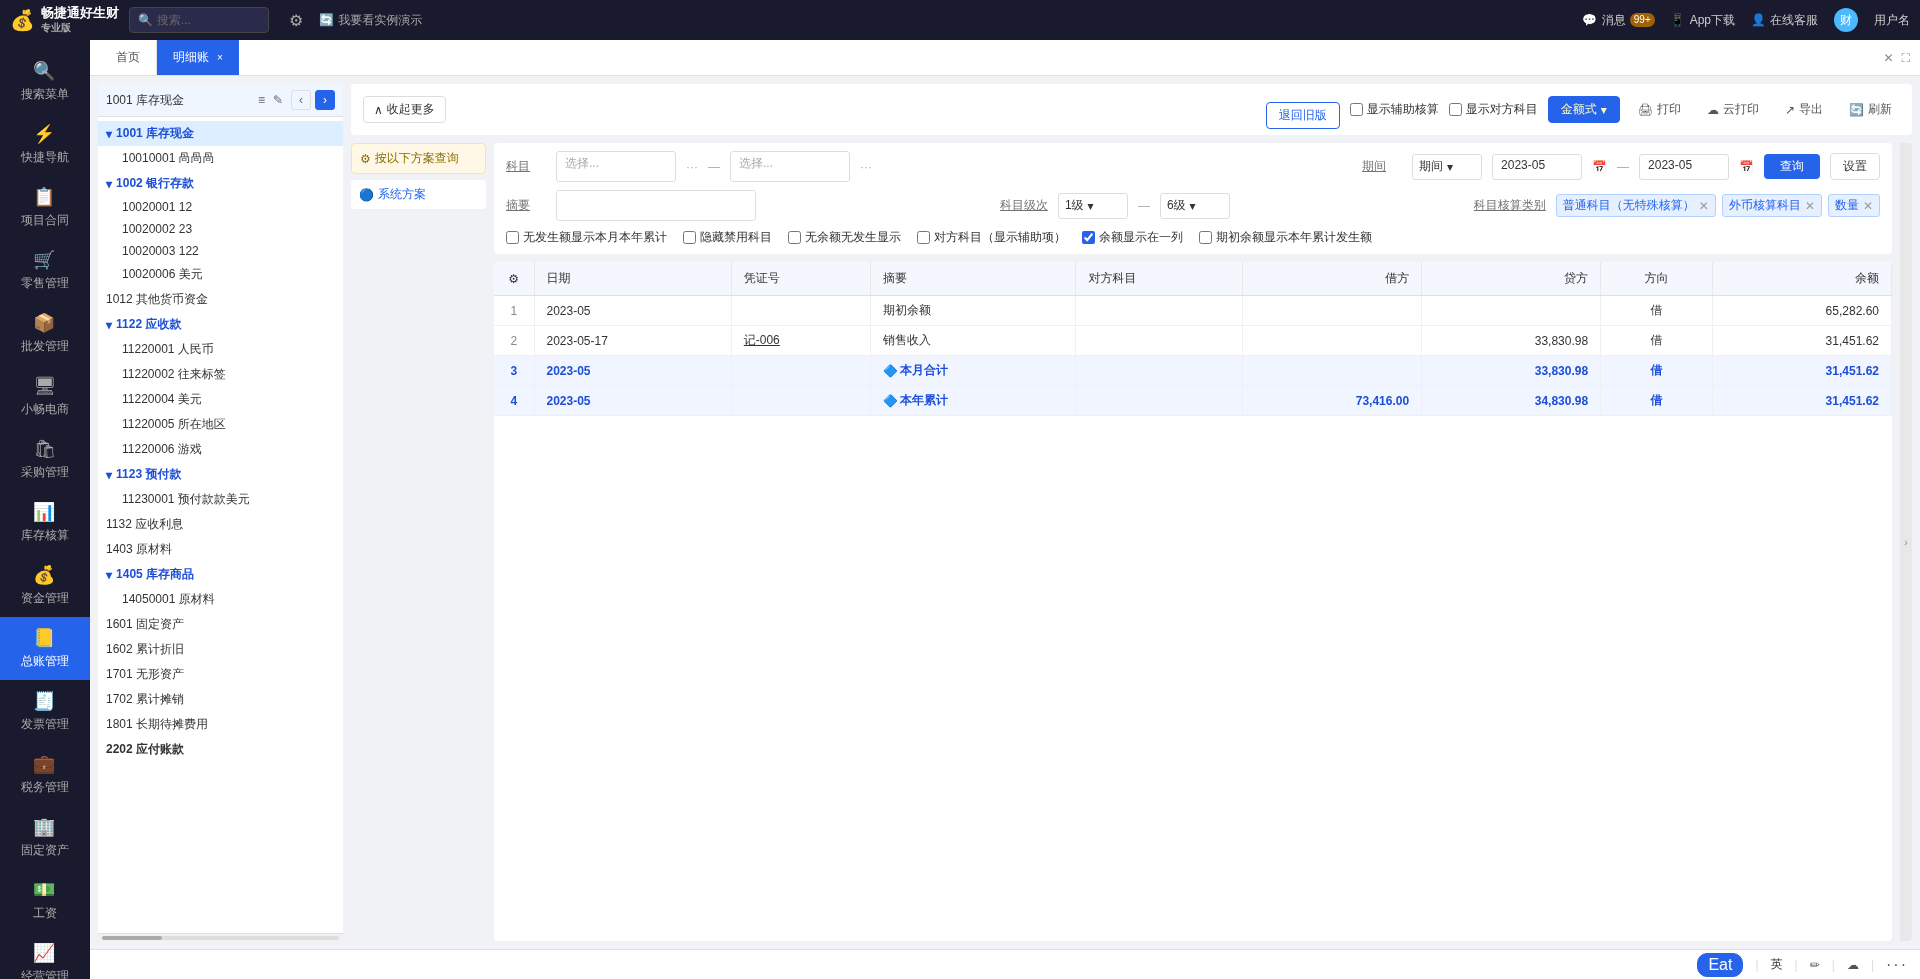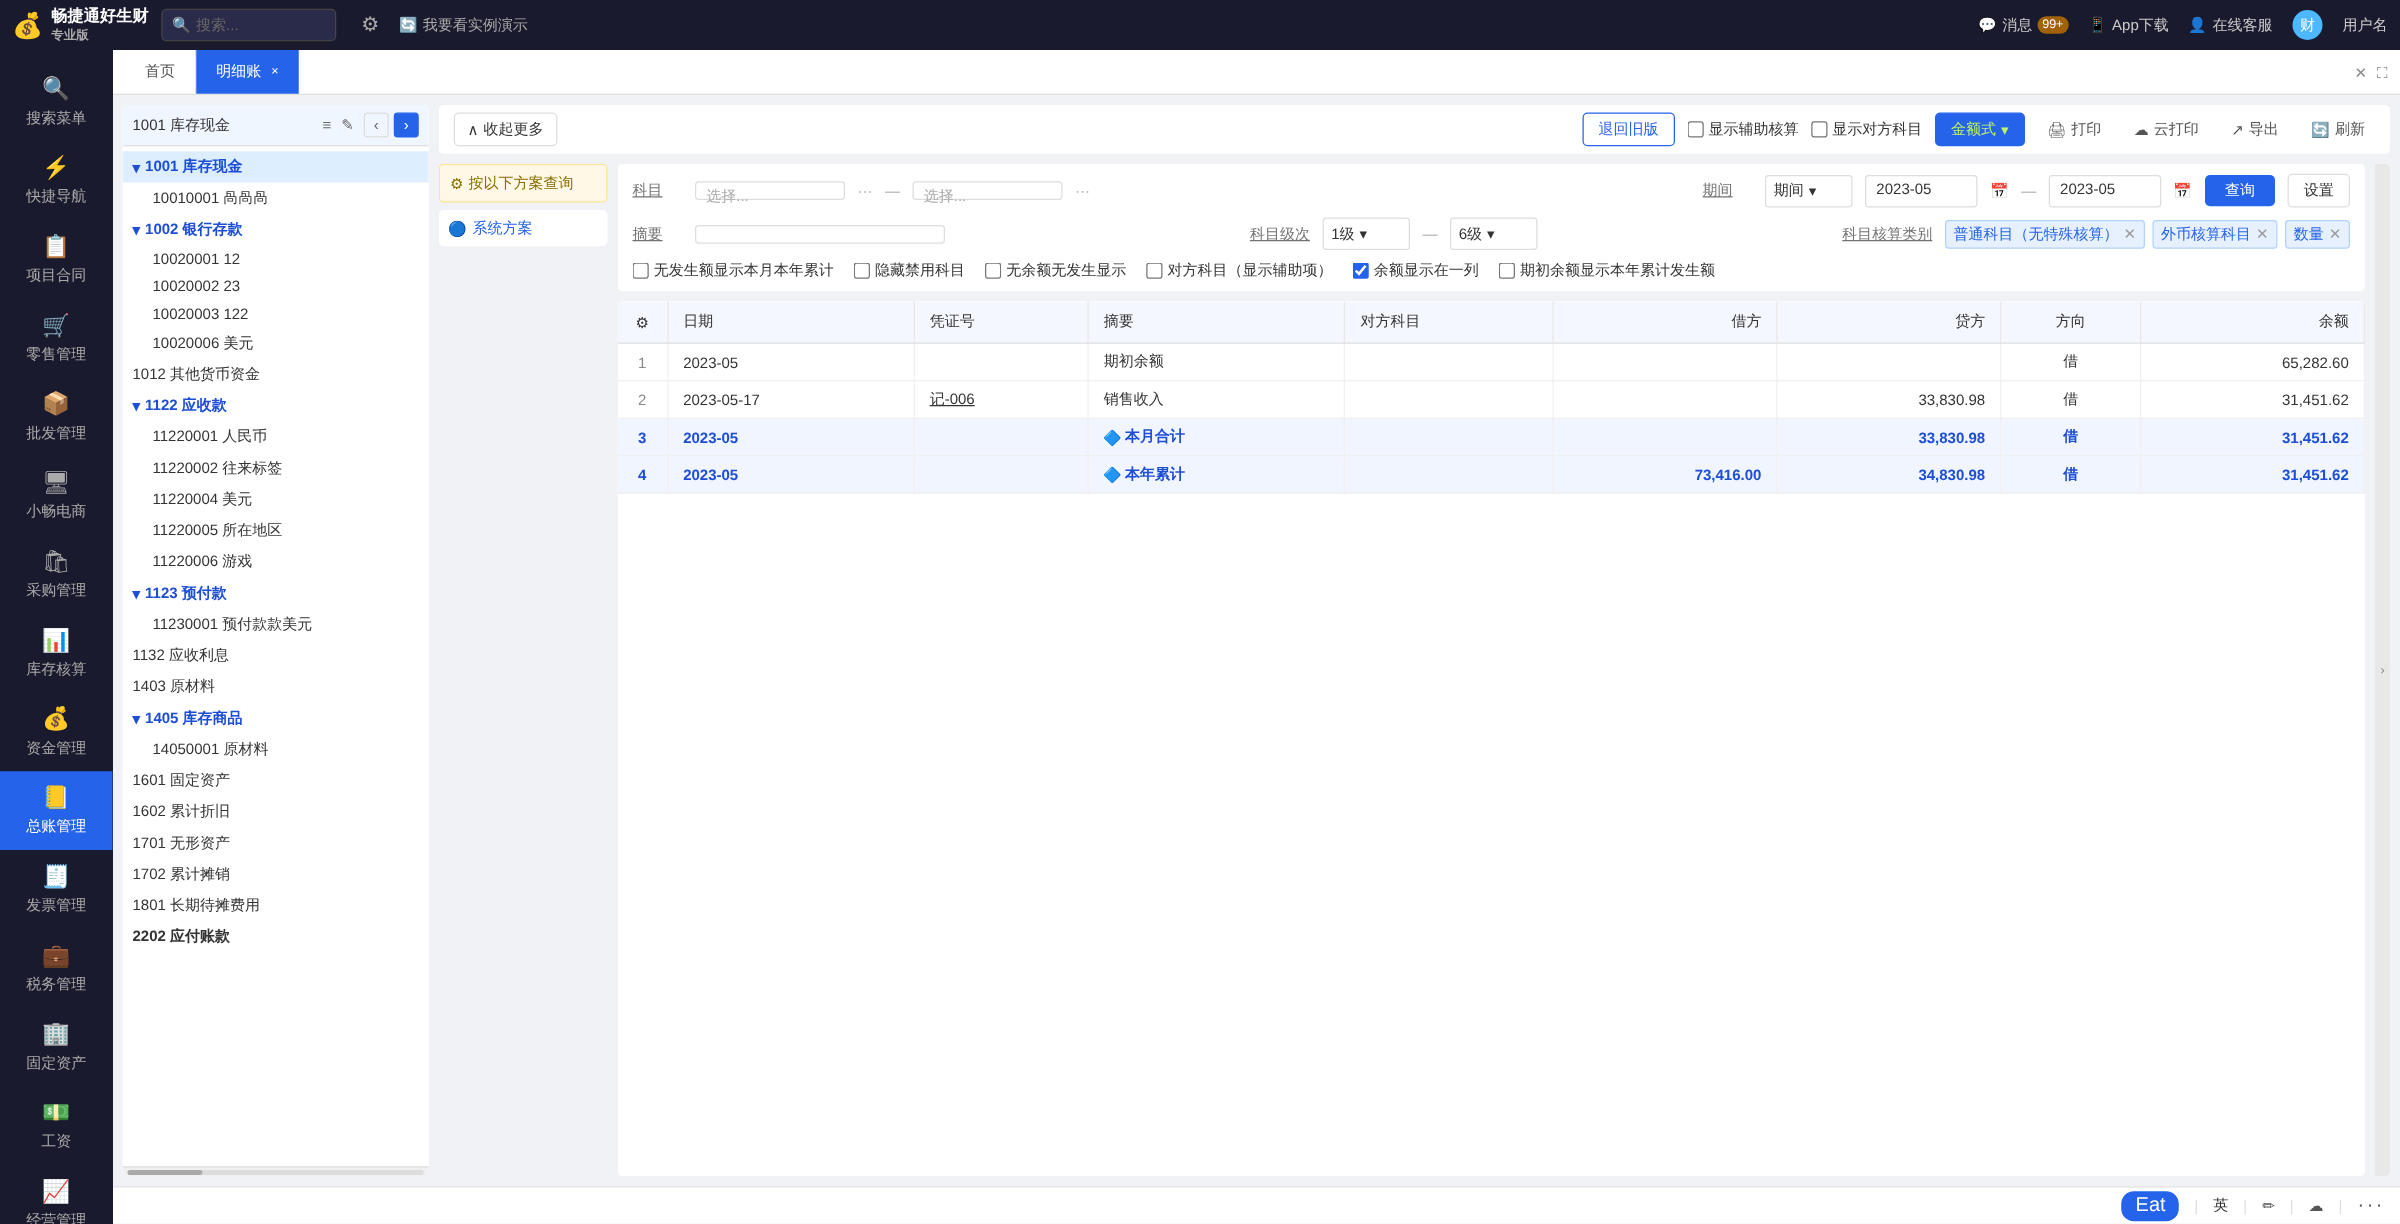--- a/index.html
+++ b/index.html
@@ -299,38 +299,39 @@
     .btn-return {
       display: flex;
       align-items: center;
       gap: 4px;
       padding: 4px 12px;
       border: 1px solid #2563eb;
       background: #fff;
       border-radius: 4px;
       cursor: pointer;
       color: #2563eb;
+      margin-top: 12px;
     }
     .checkbox-item {
       display: flex;
       align-items: center;
       gap: 4px;
       color: #333;
       cursor: pointer;
     }
     .btn-currency {
       display: flex;
       align-items: center;
       gap: 4px;
       padding: 4px 12px;
       border: 1px solid #2563eb;
       background: #2563eb;
       border-radius: 4px;
       cursor: pointer;
-      color: #bef264;
+      color: #fef9c3;
     }
     .btn-print, .btn-cloud-print, .btn-export, .btn-refresh {
       display: flex;
       align-items: center;
       gap: 4px;
       padding: 4px 8px;
       border: none;
       background: none;
       cursor: pointer;
       color: #555;
@@ -344,21 +345,21 @@
     .filter-row:last-child { margin-bottom: 0; }
     .filter-label {
       color: #737373;
       min-width: 40px;
       text-decoration: underline;
     }
     .filter-input {
       border: 1px solid #ddd;
       border-radius: 3px;
       padding: 3px 8px;
-      height: 15px;
+      height: 31px;
       color: #aaa;
       min-width: 120px;
     }
     .filter-select {
       border: 1px solid #ddd;
       border-radius: 3px;
       padding: 3px 6px;
       height: 26px;
       color: #333;
       display: flex;

